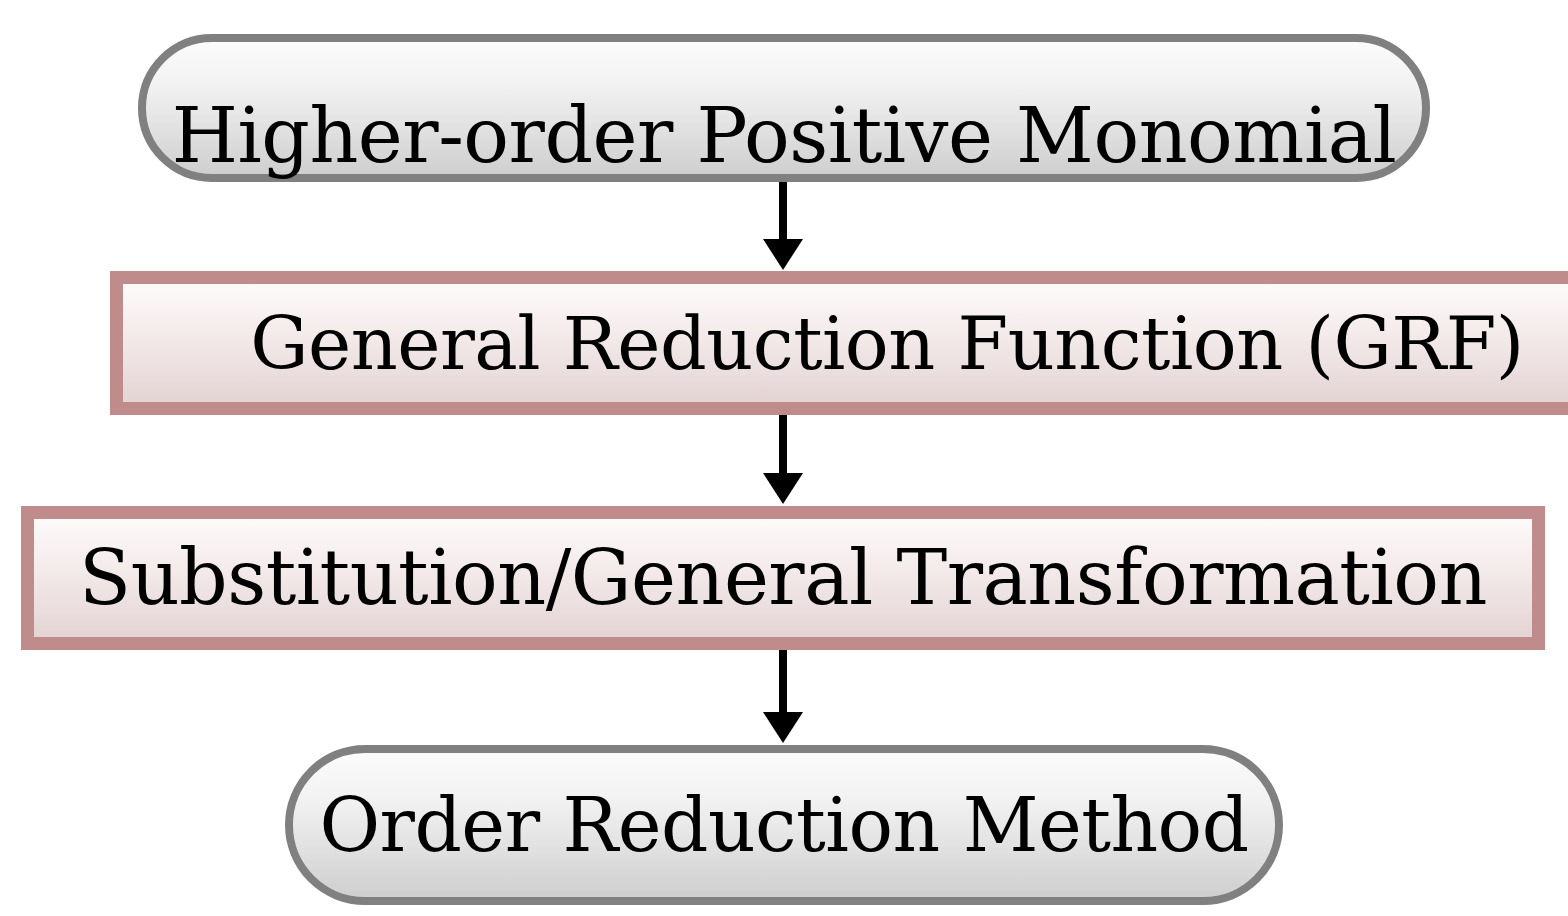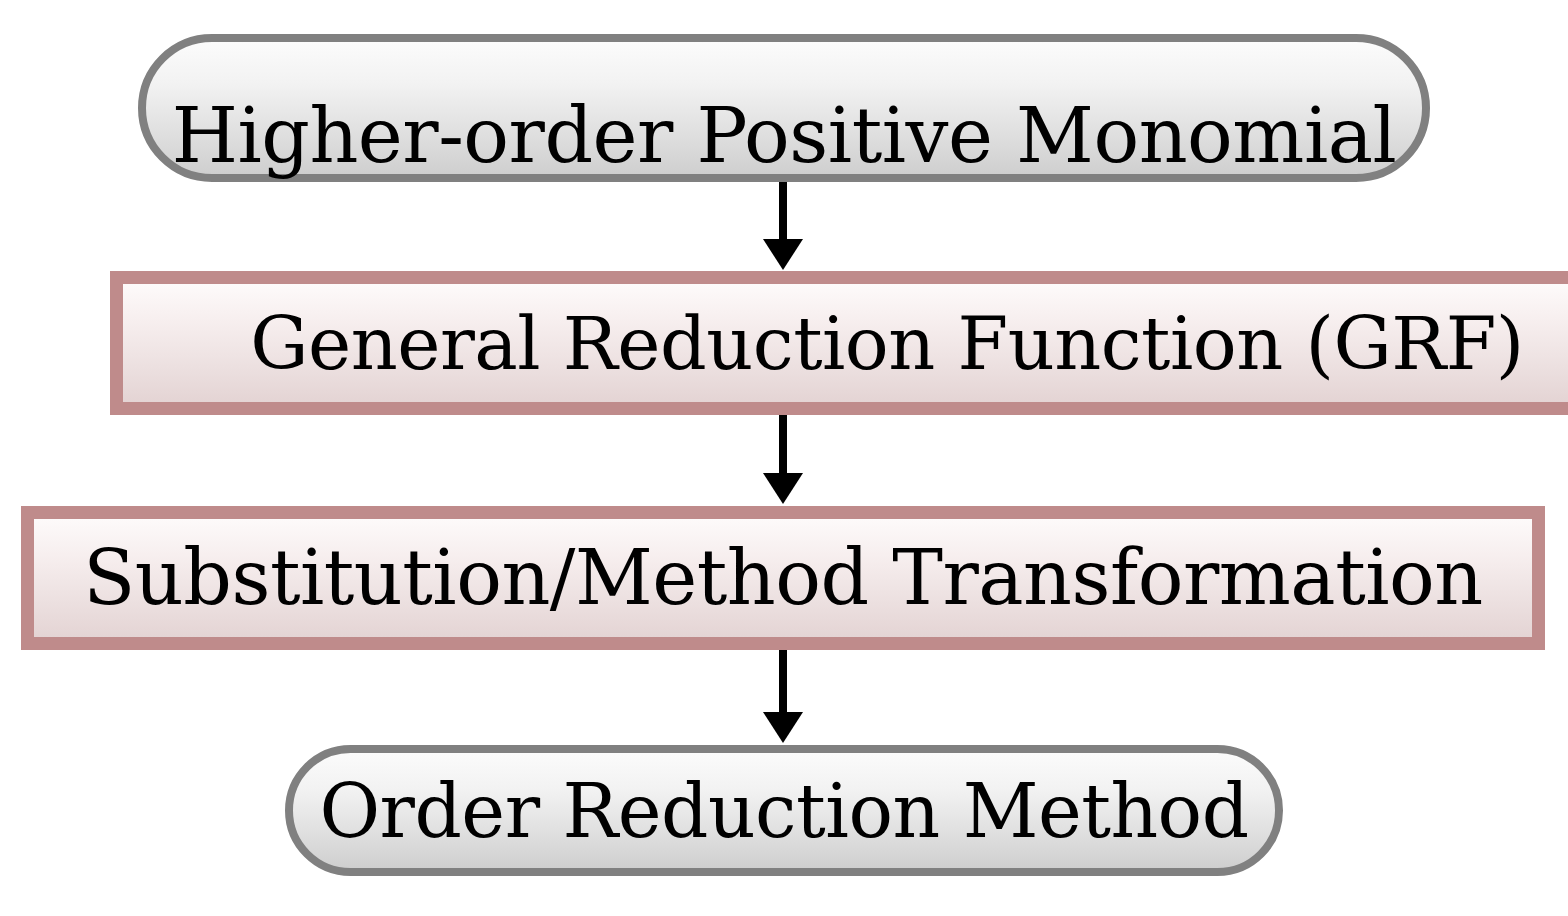--- a/index.html
+++ b/index.html
@@ -89,29 +89,29 @@
   <div class="arrow" id="arrow-1" style="left: 761px; top: 415px;">
     <svg width="44" height="91" viewBox="0 0 44 91" aria-hidden="true">
       <g fill="#000000">
         <rect x="18" y="0" width="8" height="64"></rect>
         <polygon points="2,58 42,58 22,89"></polygon>
       </g>
     </svg>
   </div>
 
   <div class="node process" id="node-2" style="left: 21px; top: 506px; width: 1524px; height: 144px;">
-    <span class="node-label" style="font-size: 76px;">Substitution/Method Transformation</span>
+    <span class="node-label" style="font-size: 76px;">Substitution/General Transformation</span>
   </div>
 
   <div class="arrow" id="arrow-2" style="left: 761px; top: 650px;">
     <svg width="44" height="95" viewBox="0 0 44 95" aria-hidden="true">
       <g fill="#000000">
         <rect x="18" y="0" width="8" height="68"></rect>
         <polygon points="2,62 42,62 22,93"></polygon>
       </g>
     </svg>
   </div>
 
-  <div class="node terminator" id="node-3" style="left: 285px; top: 745px; width: 998px; height: 131px;">
+  <div class="node terminator" id="node-3" style="left: 285px; top: 745px; width: 998px; height: 160px;">
     <span class="node-label" style="font-size: 74px;">Order Reduction Method</span>
   </div>
 
 </div>
 
 </body></html>

